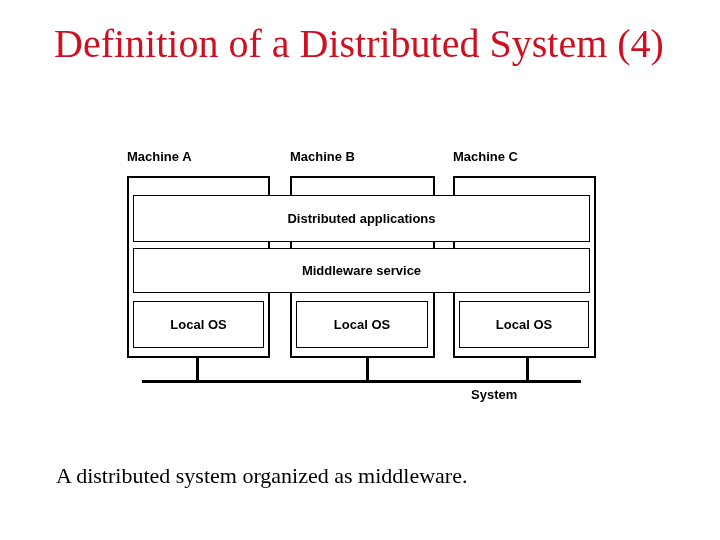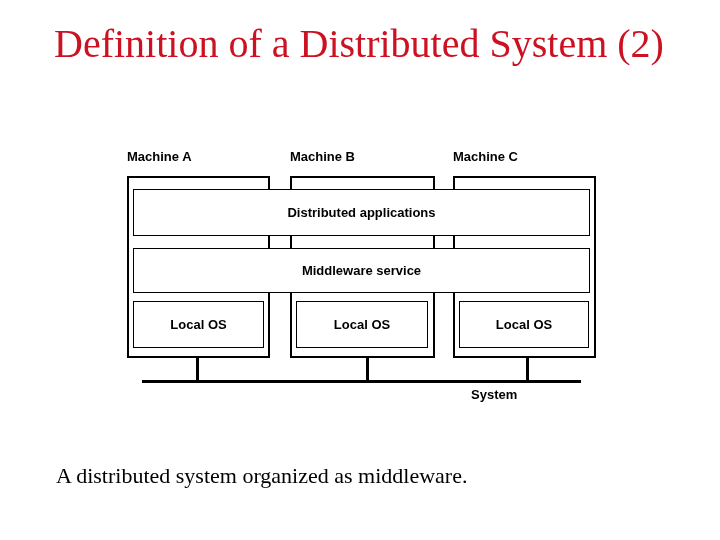--- a/index.html
+++ b/index.html
@@ -30,21 +30,21 @@
   .machine-label.a{left:127px;width:143px}
   .machine-label.b{left:290px;width:145px}
   .machine-label.c{left:453px;width:143px}
 
   .layer-box{
     position:absolute;left:133px;width:457px;box-sizing:border-box;
     border:1.5px solid var(--line-color,#000);background:#fff;z-index:2;
     display:flex;align-items:center;justify-content:center;
     font-size:13px;font-weight:bold;color:#000;
   }
-  .layer-apps{top:189px;height:47px}
+  .layer-apps{top:195px;height:47px}
   .layer-middleware{top:248px;height:45px}
 
   .localos-box{
     position:absolute;top:301px;height:47px;box-sizing:border-box;
     border:1.5px solid var(--line-color,#000);background:#fff;z-index:2;
     display:flex;align-items:center;justify-content:center;
     font-size:13px;font-weight:bold;color:#000;
   }
   .localos-a{left:133px;width:131px}
   .localos-b{left:296px;width:132px}
@@ -71,21 +71,21 @@
     position:absolute;left:56px;top:461px;margin:0;
     font-family:"Liberation Serif",serif;font-size:22px;line-height:29px;
     color:var(--text-color,#000);
   }
 </style>
 </head>
 <body>
 
 <div class="slide">
 
-  <h1 class="slide-title">Definition of a Distributed System (2)</h1>
+  <h1 class="slide-title">Definition of a Distributed System (4)</h1>
 
   <div class="diagram">
 
     <div class="machine-label a">Machine A</div>
     <div class="machine-label c">Machine C</div>
     <div class="machine-label b">Machine B</div>
 
     <div class="machine-box machine-a"></div>
     <div class="machine-box machine-b"></div>
     <div class="machine-box machine-c"></div>

